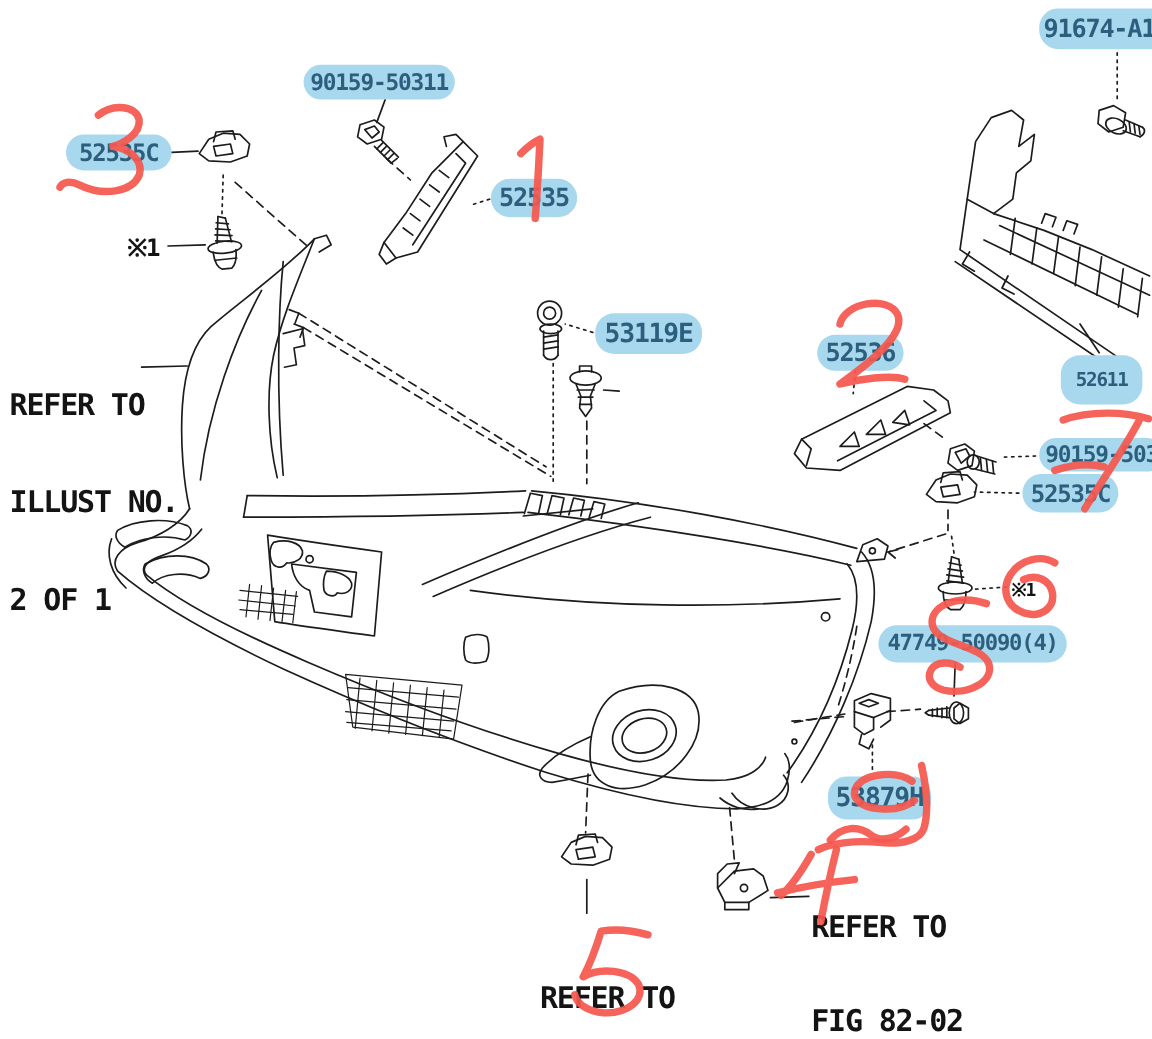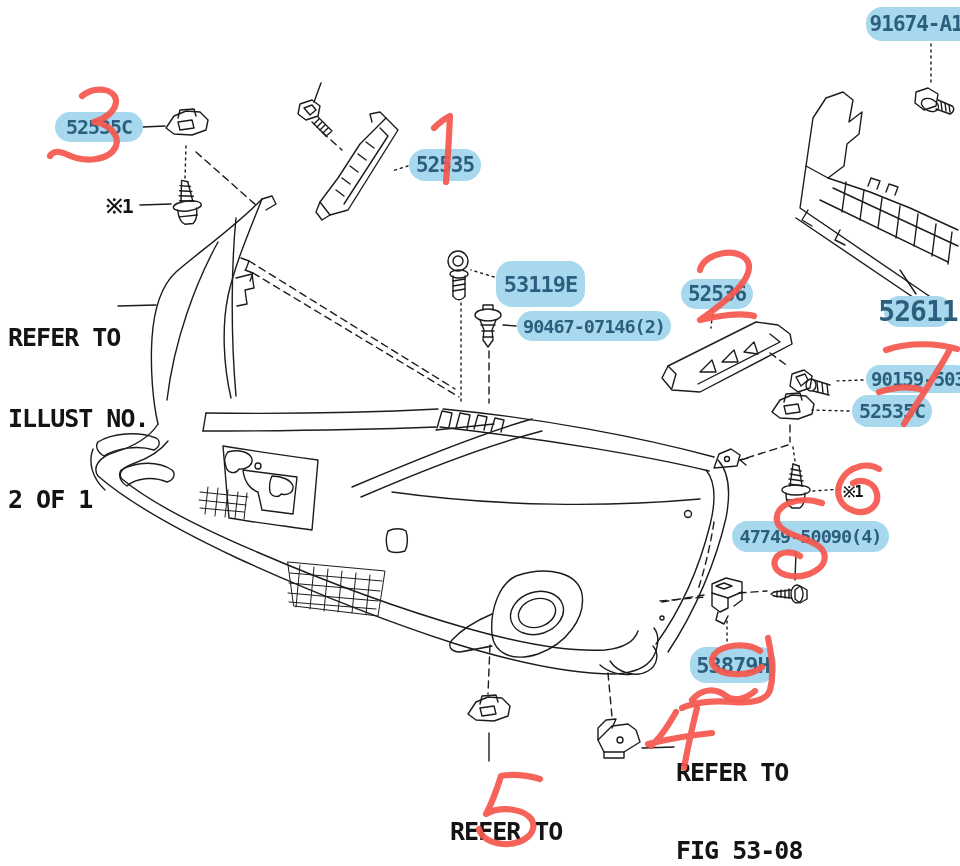--- a/index.html
+++ b/index.html
@@ -232,43 +232,43 @@
     <path d="M806,166 L800,208 L932,298"></path>
     <path d="M796,218 L926,306"></path>
     <path d="M820,200 L948,262"></path>
     <path d="M846,182 L842,212 M864,190 L860,220 M882,198 L878,228 M900,206 L896,238 M918,214 L914,246 M936,224 L932,256 M952,232 L948,264"></path>
     <path d="M868,186 l3,-8 l9,3 l-3,8 m9,3 l3,-8 l9,3 l-3,8"></path>
     <path d="M808,210 l-6,10 l10,6 M840,230 l-5,10 l10,5"></path>
   </g>
 </svg>
 
 <div class="pill" style="left:55px;top:112px;width:88px;height:30px;font-size:20px">52535C</div>
+<div class="pill" style="left:253px;top:54px;width:126px;height:29px;font-size:19px">90159-50311</div>
 <div class="pill" style="left:409px;top:149px;width:72px;height:32px;font-size:21px">52535</div>
 <div class="pill" style="left:866px;top:7px;width:112px;height:34px;font-size:21px">91674-A10</div>
-<div class="pill" style="left:496px;top:261px;width:89px;height:46px;font-size:22px">53119E</div>
-<div class="pill" style="left:517px;top:311px;width:154px;height:30px;font-size:18.5px">90467-07146(2)</div>
+<div class="pill" style="left:496px;top:261px;width:89px;height:34px;font-size:22px">53119E</div>
 <div class="pill" style="left:681px;top:279px;width:72px;height:30px;font-size:21px">52536</div>
-<div class="pill" style="left:884px;top:296px;width:68px;height:31px;font-size:28px">52611</div>
+<div class="pill" style="left:884px;top:296px;width:68px;height:41px;font-size:16px">52611</div>
 <div class="pill" style="left:866px;top:365px;width:104px;height:28px;font-size:19px">90159-503</div>
 <div class="pill" style="left:852px;top:395px;width:80px;height:32px;font-size:20px">52535C</div>
 <div class="pill" style="left:732px;top:521px;width:157px;height:31px;font-size:18.5px">47749-50090(4)</div>
 <div class="pill" style="left:690px;top:647px;width:86px;height:36px;font-size:22px">53879H</div>
 
 <div class="note" style="left:106px;top:193px;font-size:20px">※1</div>
 <div class="note" style="left:843px;top:479px;font-size:15px">※1</div>
 
 <div class="note" style="left:8px;top:270px">
   <div>REFER TO</div>
   <div>ILLUST NO.</div>
   <div>2 OF 1</div>
 </div>
 
 <div class="note" style="left:676px;top:708px;line-height:26px">
   <div>REFER TO</div>
-  <div>FIG 53-08</div>
+  <div>FIG 82-02</div>
   
 </div>
 
 <div class="note" style="left:450px;top:764px">
   <div>REFER TO</div>
   
   
 </div>
 
 <svg class="red redlayer" width="960" height="866" viewBox="0 0 960 866">

